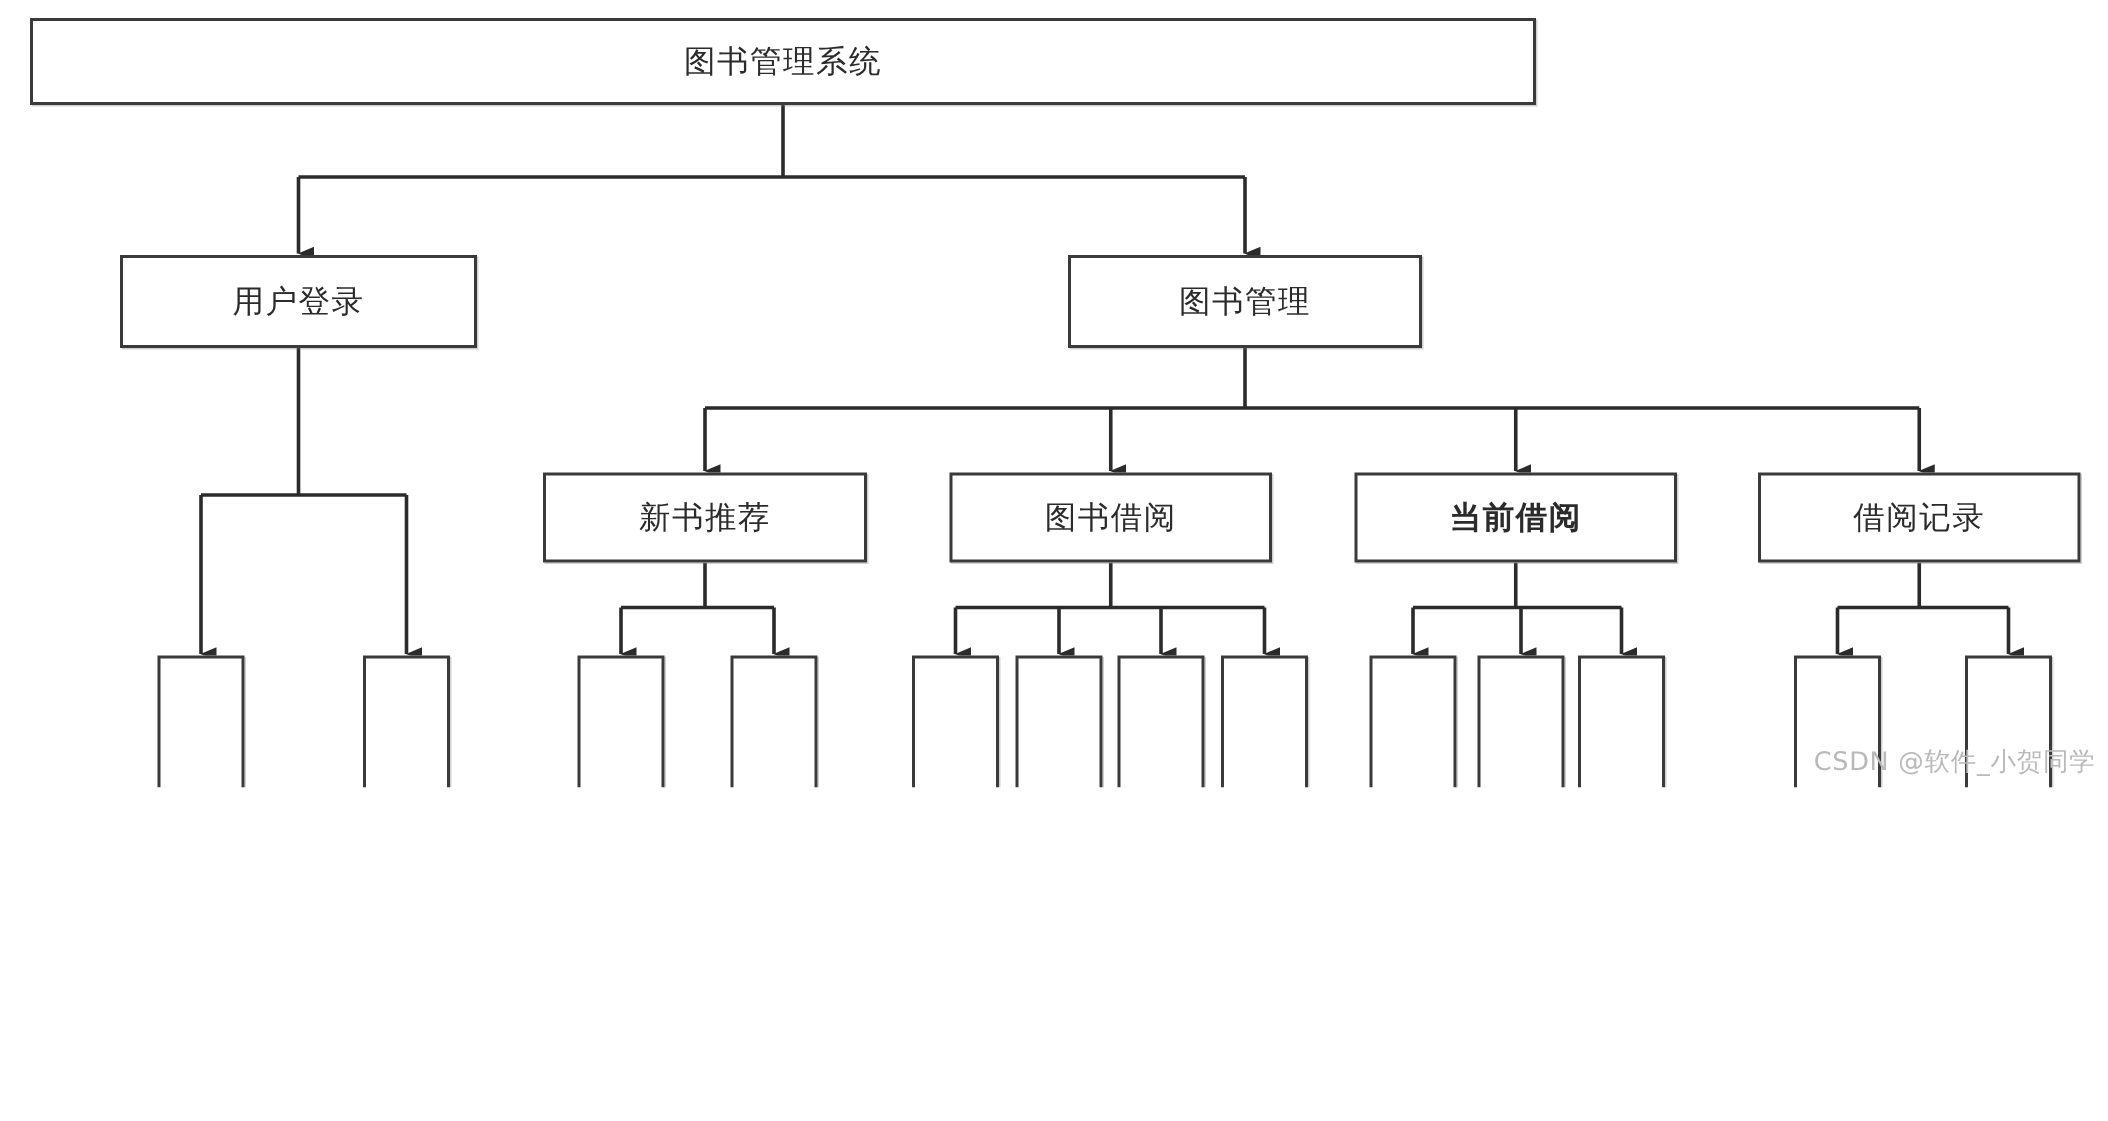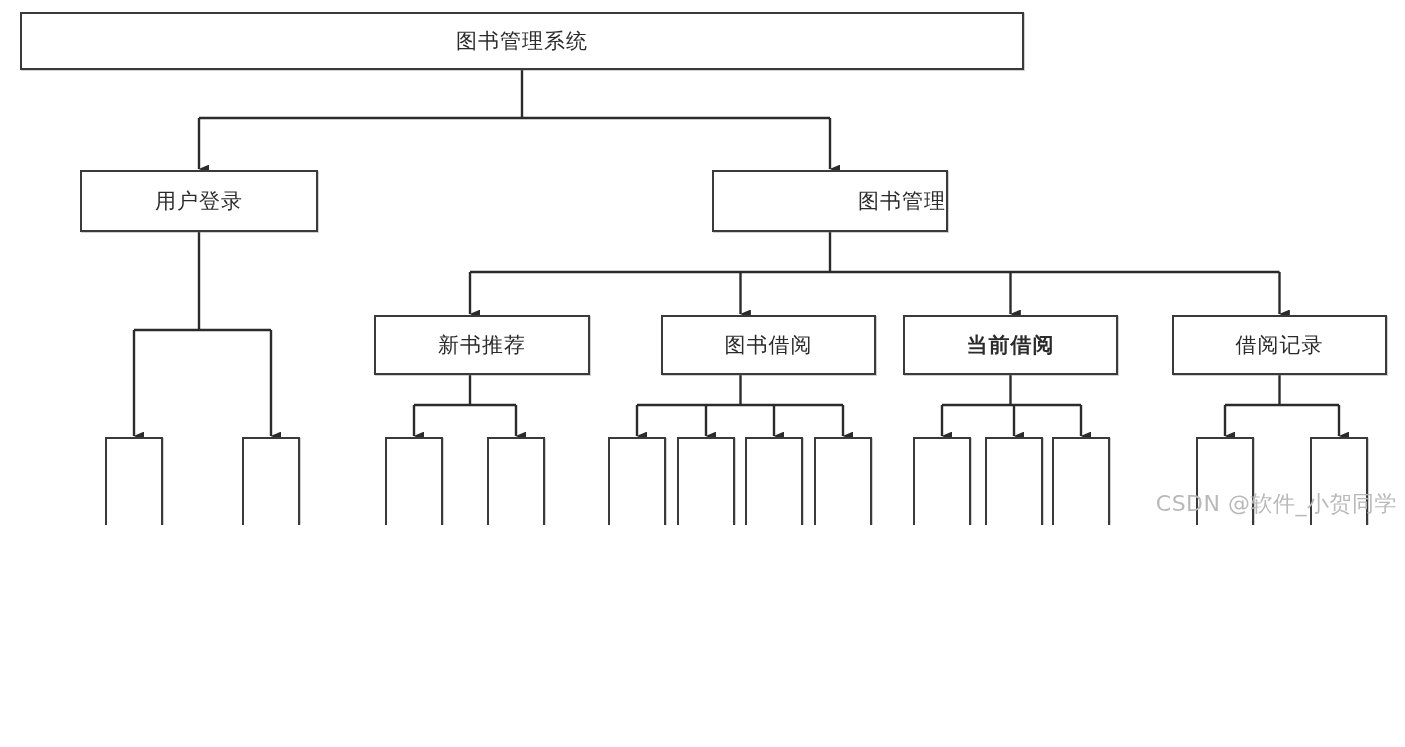--- a/index.html
+++ b/index.html
@@ -54,21 +54,21 @@
     font-size: 20px;
     color: #2b2b2b;
     line-height: 1.12;
     letter-spacing: 2px;
     white-space: nowrap;
   }
   #watermark {
     position: absolute;
     right: 8px;
     bottom: 6px;
-    font-size: 22px;
+    font-size: 17px;
     color: #b9b9b9;
     letter-spacing: 0.5px;
     white-space: nowrap;
     pointer-events: none;
   }
 </style>
 </head>
 <body>
 
 <div id="stage">
@@ -116,27 +116,27 @@
       </g>
   </svg>
 
   <div id="nodes">
       <div class="node h" style="left: 20px; top: 12px; width: 1004px; height: 58px;">
         <span class="lbl">图书管理系统</span>
       </div>
       <div class="node h" style="left: 80px; top: 170px; width: 238px; height: 62px;">
         <span class="lbl">用户登录</span>
       </div>
-      <div class="node h" style="left: 712px; top: 170px; width: 236px; height: 62px; justify-content: flex-end;">
+      <div class="node h" style="left: 712px; top: 170px; width: 236px; height: 62px;">
         <span class="lbl">图书管理</span>
       </div>
-      <div class="node h" style="left: 374px; top: 315px; width: 216px; height: 60px; justify-content: center;">
+      <div class="node h" style="left: 362px; top: 315px; width: 216px; height: 60px; justify-content: center;">
         <span class="lbl">新书推荐</span>
       </div>
-      <div class="node h" style="left: 633px; top: 315px; width: 215px; height: 60px; margin-left: 28px;">
+      <div class="node h" style="left: 633px; top: 315px; width: 215px; height: 60px;">
         <span class="lbl">图书借阅</span>
       </div>
       <div class="node h" style="left: 903px; top: 315px; width: 215px; height: 60px; font-weight: bold;">
         <span class="lbl">当前借阅</span>
       </div>
       <div class="node h" style="left: 1172px; top: 315px; width: 215px; height: 60px; align-items: center;">
         <span class="lbl">借阅记录</span>
       </div>
       <div class="node v" style="left: 105px; top: 437px; width: 58px; height: 298px;">
         <span class="lbl">用户登录</span>

